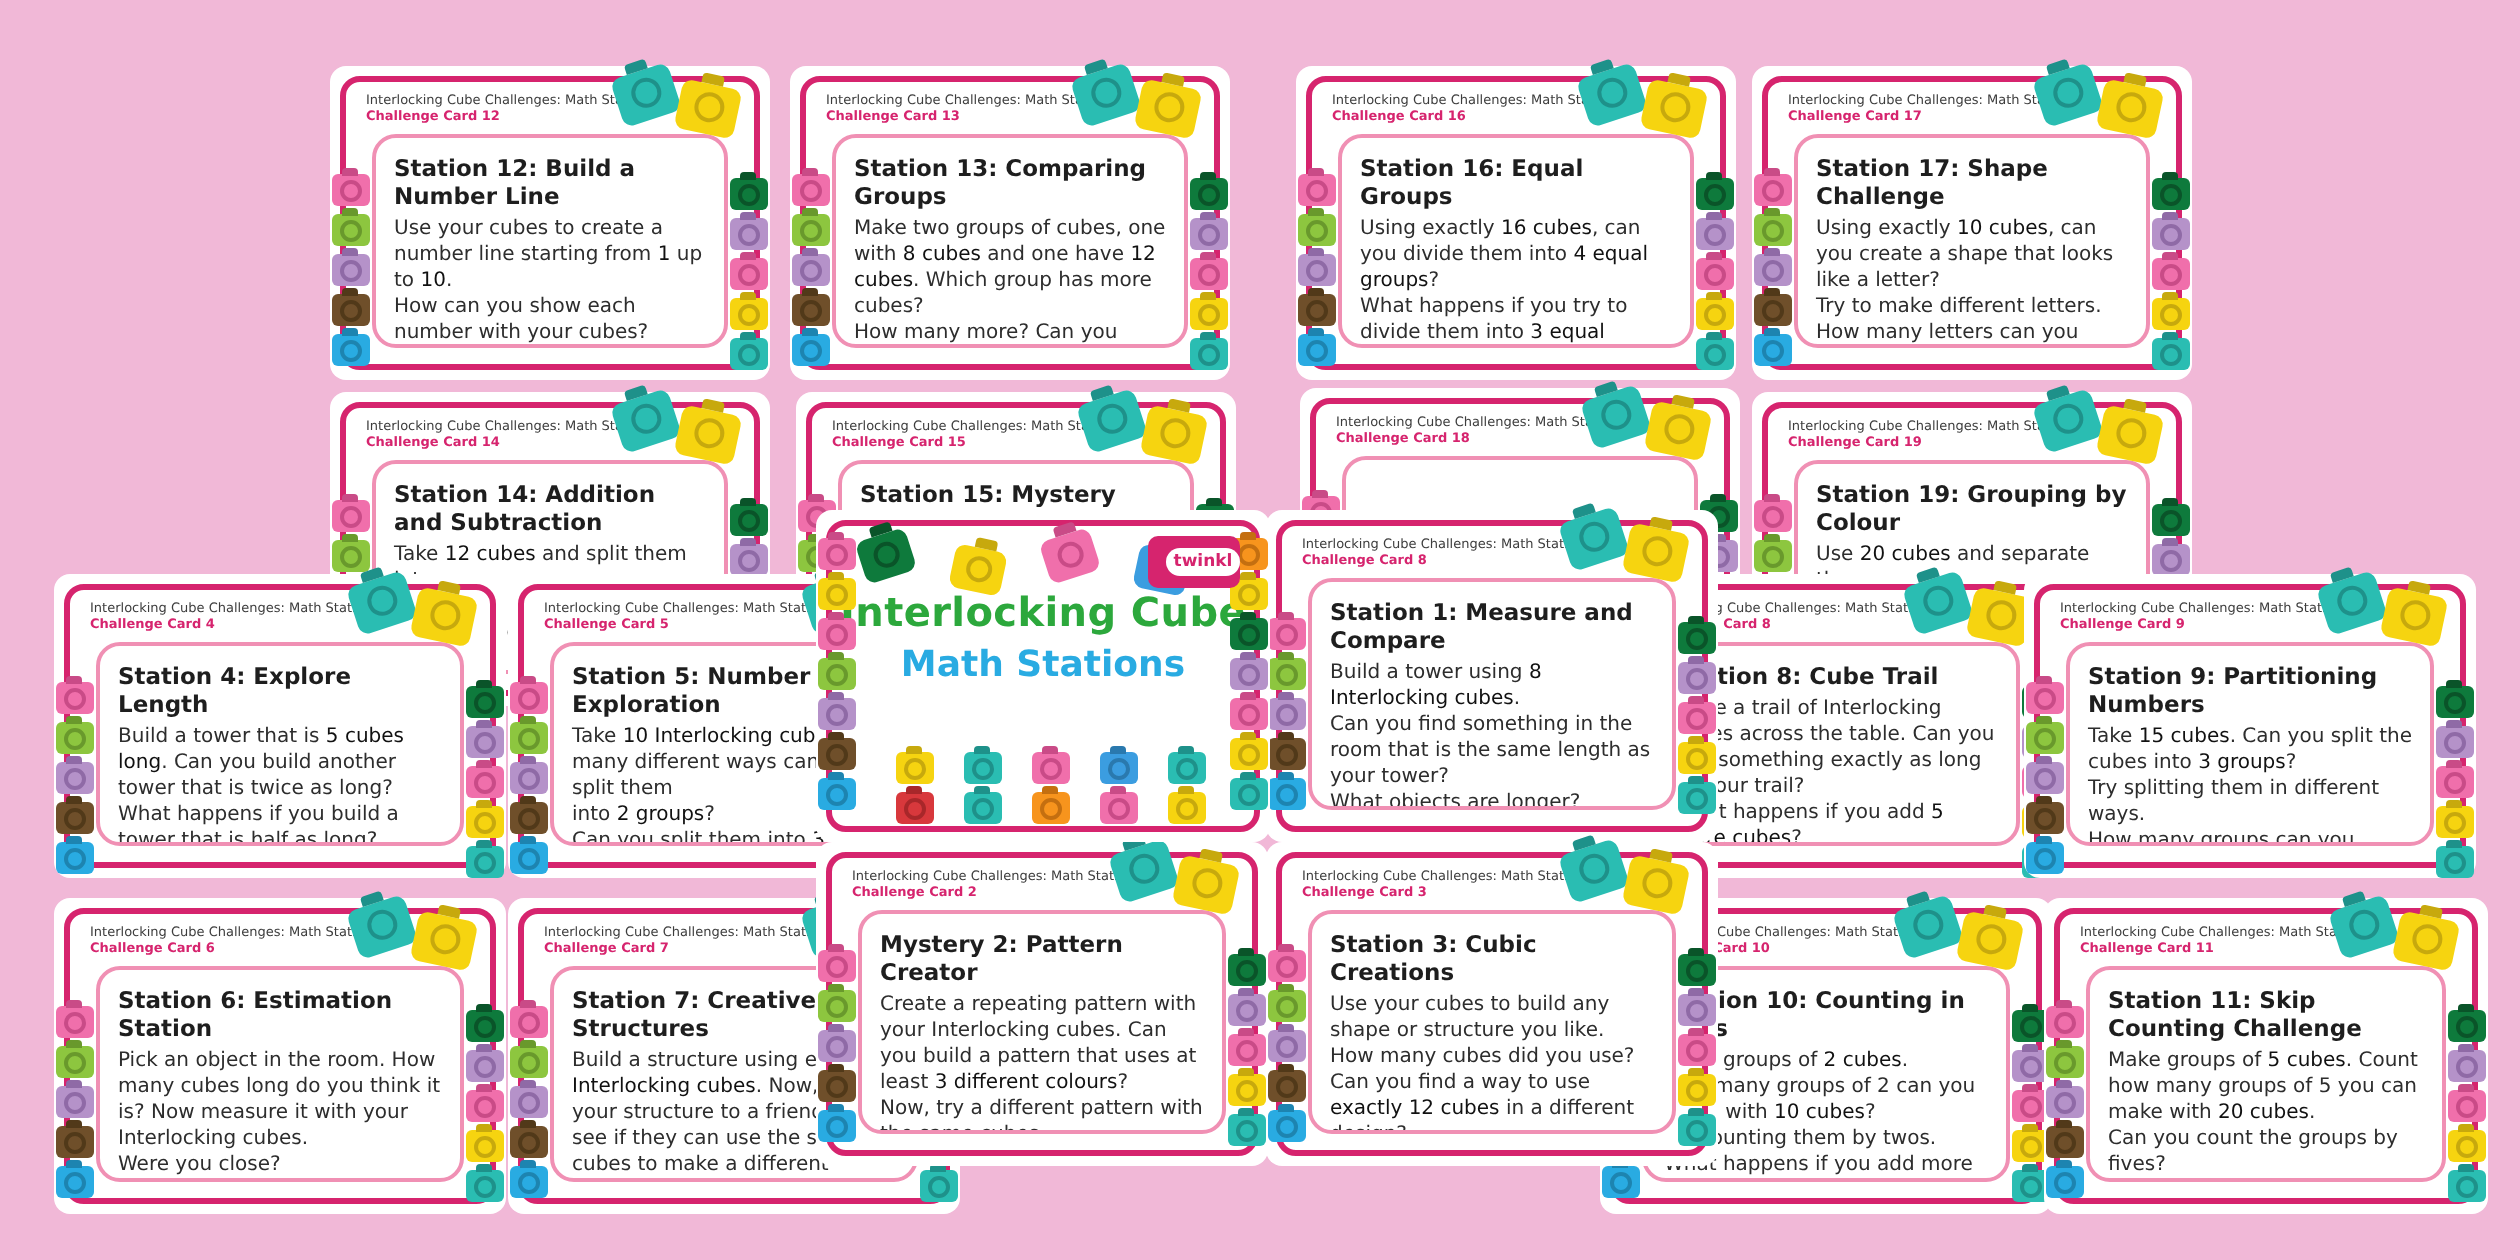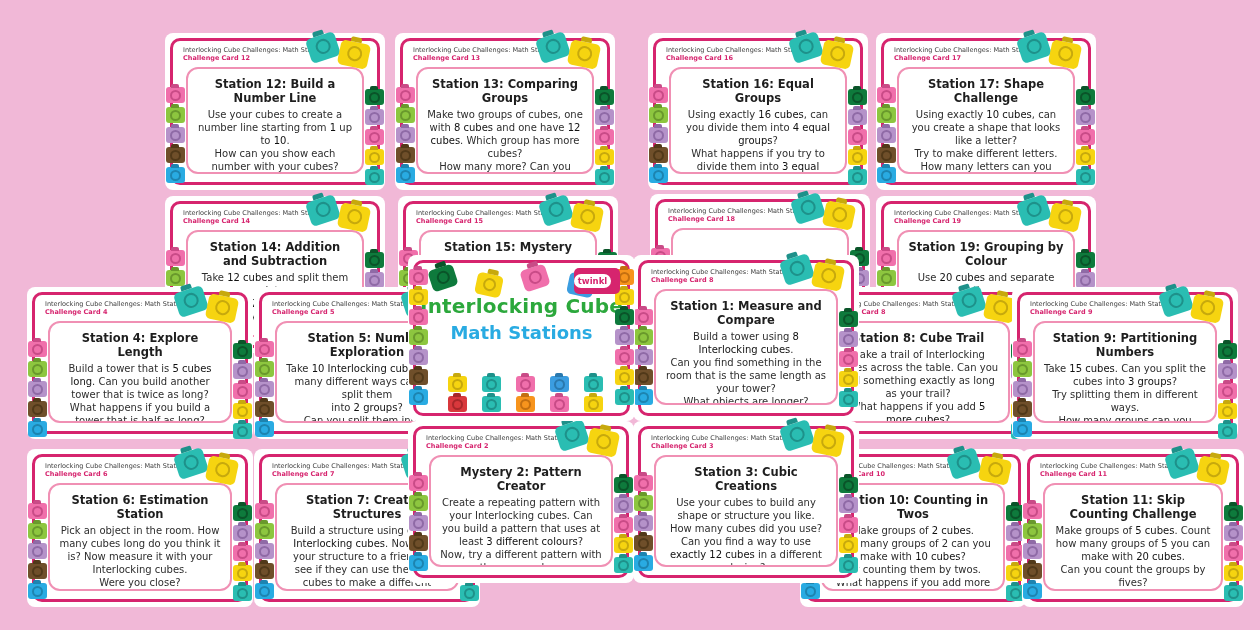--- a/index.html
+++ b/index.html
@@ -11,21 +11,21 @@
   body{background:var(--bg);font-family:"DejaVu Sans","Liberation Sans",sans-serif;position:relative}
   #canvas{position:relative;width:1260px;height:630px}
 
   
   .card{position:absolute;width:220px;height:157px;background:#fff;border-radius:8px;padding:5px}
   .frame{position:relative;width:100%;height:100%;border:3px solid var(--brand);border-radius:10px;background:#fff}
   .hdr{position:absolute;top:5px;left:10px;text-align:left;line-height:1.3}
   .hdr-line{font-size:6.5px;color:#3d3d3d;font-weight:500}
   .hdr-card{font-size:6.5px;color:var(--brand);font-weight:bold}
   .panel{position:absolute;left:13px;right:13px;top:26px;bottom:8px;border:2px solid var(--panel-border);
-         border-radius:12px;background:#fff;text-align:center;padding:7px 9px;overflow:hidden}
+         border-radius:12px;background:#fff;padding:7px 9px;overflow:hidden}
   .station-title{font-size:11.5px;font-weight:bold;color:#1e1e1e;margin:1px 0 3px}
   .station-body{font-size:10px;line-height:1.3;color:var(--ink)}
   .station-body b{font-weight:normal;color:#111}
 
   
   .cube{position:relative;width:19px;height:16px;border-radius:3px;margin-top:4px;background:var(--c);flex:none}
   .cube::before{content:"";position:absolute;top:-3px;left:5px;width:8px;height:4px;border-radius:2px 2px 0 0;background:var(--d)}
   .cube::after{content:"";position:absolute;top:2.5px;left:4px;width:7px;height:7px;border:2px solid var(--d);border-radius:50%;background:var(--c)}
   .strip{position:absolute;display:flex;flex-direction:column;z-index:3}
   .strip-left{left:-7px;top:42px}
@@ -69,21 +69,21 @@
   .tc-top .bigcube::after{width:9px;height:9px;left:6.5px;top:3.5px}
   .tc-col{position:absolute;display:flex;flex-direction:column;z-index:3}
   .tc-col-left{left:-7px;top:2px}
   .tc-col-right{right:-7px;top:2px}
   .tc-heading{position:relative;z-index:1;margin-top:32px;text-align:center;font-weight:bold;line-height:1.15}
   .tc-line-green{font-size:20px;color:var(--green);letter-spacing:.2px}
   .tc-line-blue{font-size:18px;color:var(--blue);margin-top:5px}
   .tc-bottom{position:absolute;bottom:1px;left:32px;display:flex;gap:15px;z-index:2}
   .tc-stack{display:flex;flex-direction:column}
   .twinkl{position:absolute;top:5px;right:7px;width:46px;height:26px;background:var(--brand);
-          border-radius:5px;display:flex;align-items:center;justify-content:flex-start;z-index:4}
+          border-radius:5px;display:flex;align-items:center;justify-content:flex-end;z-index:4}
   .twinkl-cloud{background:#fff;border-radius:8px;width:37px;height:14px;display:flex;align-items:center;
           justify-content:center;font-size:8.5px;font-weight:bold;color:var(--brand)}
 </style>
 </head>
 <body style="background: rgb(241, 184, 215);">
 
 <div id="canvas">
 
   <div class="card card-title-main">
     <div class="frame">

